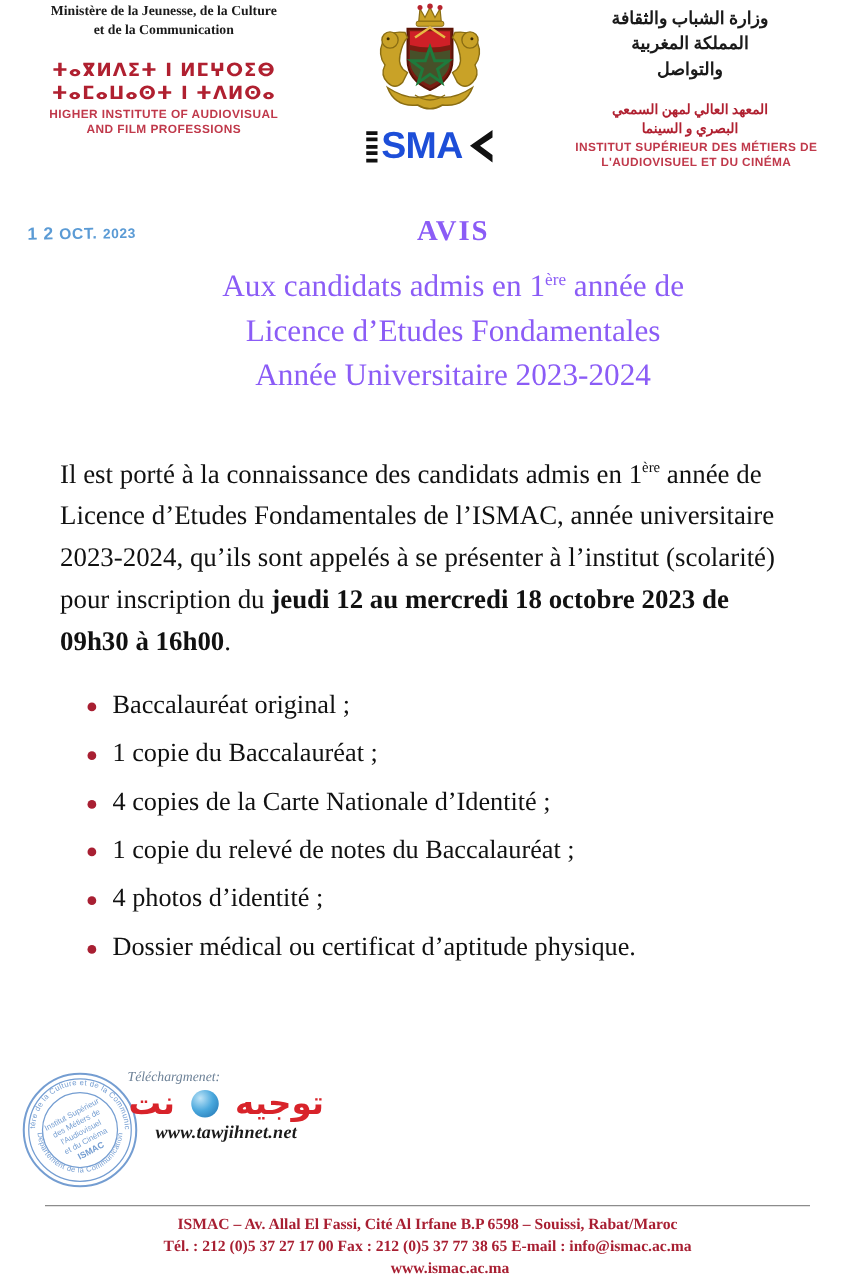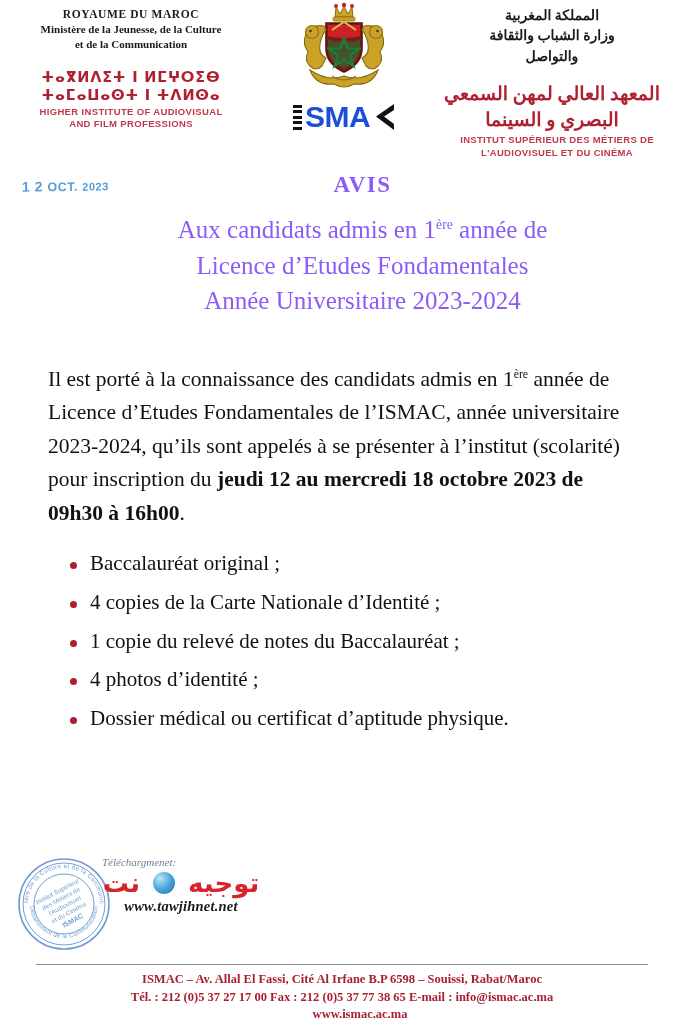--- a/index.html
+++ b/index.html
@@ -71,21 +71,21 @@
     font-size: 9.5px;
     color: #c0394b;
     letter-spacing: .35px;
     line-height: 1.3;
     font-weight: 700;
     font-family: "Liberation Sans", sans-serif;
   }
 
   .inst-ar {
     margin-top: 14px;
-    font-size: 19px;
+    font-size: 11px;
     color: #b02030;
     direction: rtl;
     line-height: 1.35;
     font-weight: 700;
     padding-right: 10px;
   }
   .inst-fr {
     margin-top: 2px;
     font-size: 9.5px;
     color: #c0394b;
@@ -286,21 +286,20 @@
     font-weight: 600;
   }
   .footer-line.site { font-weight: 600; padding-left: 36px; }
 </style>
 </head>
 <body>
 
 <div class="header">
 
   <div class="hdr-col hdr-left">
-    <div class="kingdom-fr">ROYAUME DU MAROC</div>
     <div class="ministry-fr">
       <div>Ministère de la Jeunesse, de la Culture</div>
       <div>et de la Communication</div>
     </div>
     <div class="tifinagh">
       <div>ⵜⴰⴳⵍⴷⵉⵜ ⵏ ⵍⵎⵖⵔⵉⴱ</div>
       <div>ⵜⴰⵎⴰⵡⴰⵙⵜ ⵏ ⵜⴷⵍⵙⴰ</div>
     </div>
     <div class="inst-en">
       <div>HIGHER INSTITUTE OF AUDIOVISUAL</div>
@@ -346,22 +345,22 @@
       </span>
       <span class="ismac-word">SMA</span>
       <svg width="22" height="28" viewBox="0 0 22 28">
         <path d="M21 1 L3 13.5 L21 27 L21 21 L11 13.5 L21 7 Z" fill="#111"></path>
       </svg>
     </div>
   </div>
 
   <div class="hdr-col hdr-right">
     <div class="kingdom-ar">
+      <div>وزارة الشباب والثقافة</div>
       <div>المملكة المغربية</div>
-      <div>وزارة الشباب والثقافة</div>
       <div>والتواصل</div>
     </div>
     <div class="inst-ar">
       <div>المعهد العالي لمهن السمعي</div>
       <div>البصري و السينما</div>
     </div>
     <div class="inst-fr">
       <div>INSTITUT SUPÉRIEUR DES MÉTIERS DE</div>
       <div>L'AUDIOVISUEL ET DU CINÉMA</div>
     </div>
@@ -386,20 +385,21 @@
 </div>
 
 <div class="body-wrap">
   <p class="para para-1" style="margin:0;">
     <span>Il est porté à la connaissance des candidats admis en 1</span><sup>ère</sup><span> année de Licence d’Etudes Fondamentales de l’ISMAC, année universitaire 2023-2024, qu’ils sont appelés à se présenter à l’institut (scolarité) pour inscription du </span><b>jeudi 12  au mercredi 18 octobre 2023 de 09h30 à 16h00</b><span>.</span>
   </p>
 
 
   <ul class="docs">
     <li>Baccalauréat original ;</li>
+    <li>1 copie du Baccalauréat ;</li>
     <li>4 copies de la Carte Nationale d’Identité ;</li>
     <li>1 copie du relevé de notes du Baccalauréat ;</li>
     <li>4 photos d’identité ;</li>
     <li>Dossier médical ou certificat d’aptitude physique.</li>
   </ul>
 </div>
 
 <div class="stamp-area">
 
   <svg class="round-stamp" viewBox="0 0 96 96">

